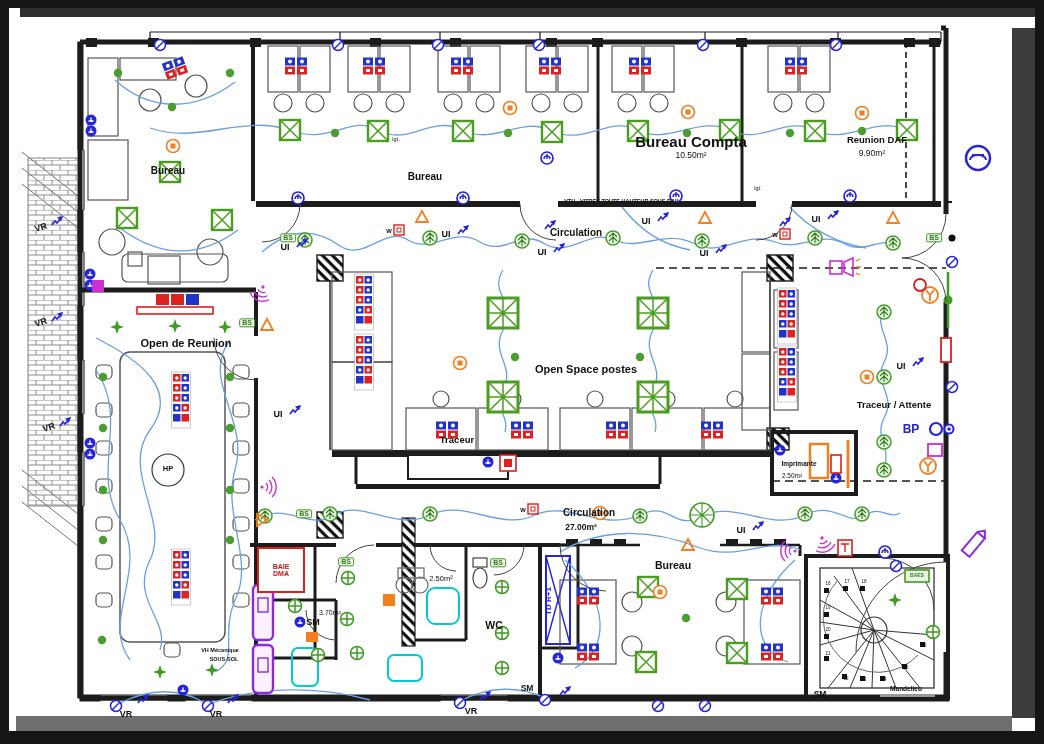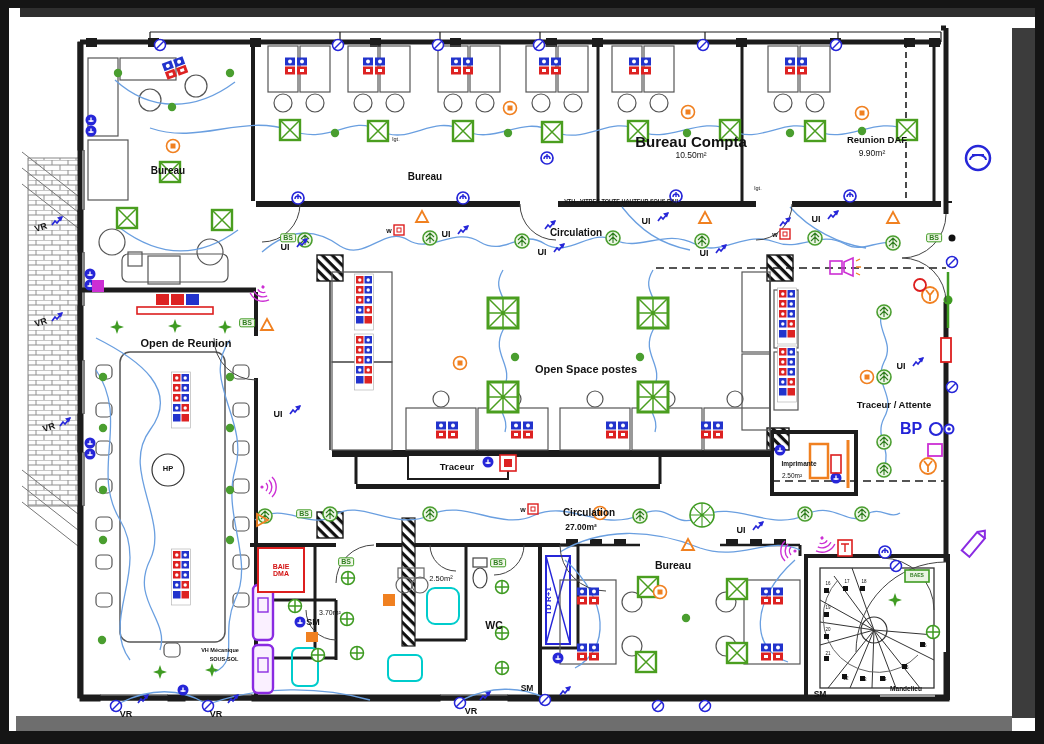--- a/index.html
+++ b/index.html
@@ -600,25 +600,25 @@
 <span class="lbl b" style="left:425px;top:177px;font-size:10px;">Bureau</span>
 <span class="lbl b" style="left:691px;top:142px;font-size:15px;">Bureau Compta</span>
 <span class="lbl" style="left:691px;top:155px;font-size:8.5px;">10.50m²</span>
 <span class="lbl b" style="left:877px;top:140px;font-size:9.5px;">Reunion DAF</span>
 <span class="lbl" style="left:872px;top:153px;font-size:8.5px;">9.90m²</span>
 <span class="lbl b" style="left:576px;top:233px;font-size:10px;">Circulation</span>
 <span class="lbl b" style="left:622px;top:202px;font-size:5.5px;">VTH - VITRES TOUTE HAUTEUR SOUS RAIL</span>
 <span class="lbl b" style="left:186px;top:344px;font-size:11px;">Open de Reunion</span>
 <span class="lbl b" style="left:586px;top:347px;font-size:11px;margin-top:23px;">Open Space postes</span>
 <span class="lbl b" style="left:894px;top:405px;font-size:9.5px;">Traceur / Attente</span>
-<span class="lbl b blue" style="left:911px;top:429px;font-size:16px;text-align:right;">BP</span>
+<span class="lbl b blue" style="left:911px;top:429px;font-size:12px;text-align:right;">BP</span>
 <span class="lbl b" style="left:589px;top:513px;font-size:10px;">Circulation</span>
 <span class="lbl b" style="left:581px;top:527px;font-size:8.5px;">27.00m²</span>
 <span class="lbl b" style="left:673px;top:566px;font-size:10.5px;">Bureau</span>
-<span class="lbl b" style="left:457px;top:467px;font-size:9.5px;">Traceur</span>
+<span class="lbl b" style="left:457px;top:440px;font-size:9.5px;">Traceur</span>
 <span class="lbl b" style="left:799px;top:464px;font-size:6.5px;">Imprimante</span>
 <span class="lbl" style="left:792px;top:476px;font-size:6.5px;">2.50m²</span>
 <span class="lbl b red wrap" style="left:281px;top:570px;font-size:7px;width:34px;">BAIE DMA</span>
 <span class="lbl b blue vert" style="left:549px;top:601px;font-size:8px;">TD R+1</span>
 <span class="lbl b" style="left:494px;top:626px;font-size:10.5px;">WC</span>
 <span class="lbl b" style="left:313px;top:623px;font-size:9px;">SM</span>
 <span class="lbl" style="left:330px;top:613px;font-size:7px;">3.70m²</span>
 <span class="lbl" style="left:441px;top:579px;font-size:7.5px;">2.50m²</span>
 <span class="lbl b" style="left:527px;top:688px;font-size:8.5px;">SM</span>
 <span class="lbl b" style="left:820px;top:694px;font-size:8.5px;">SM</span>

